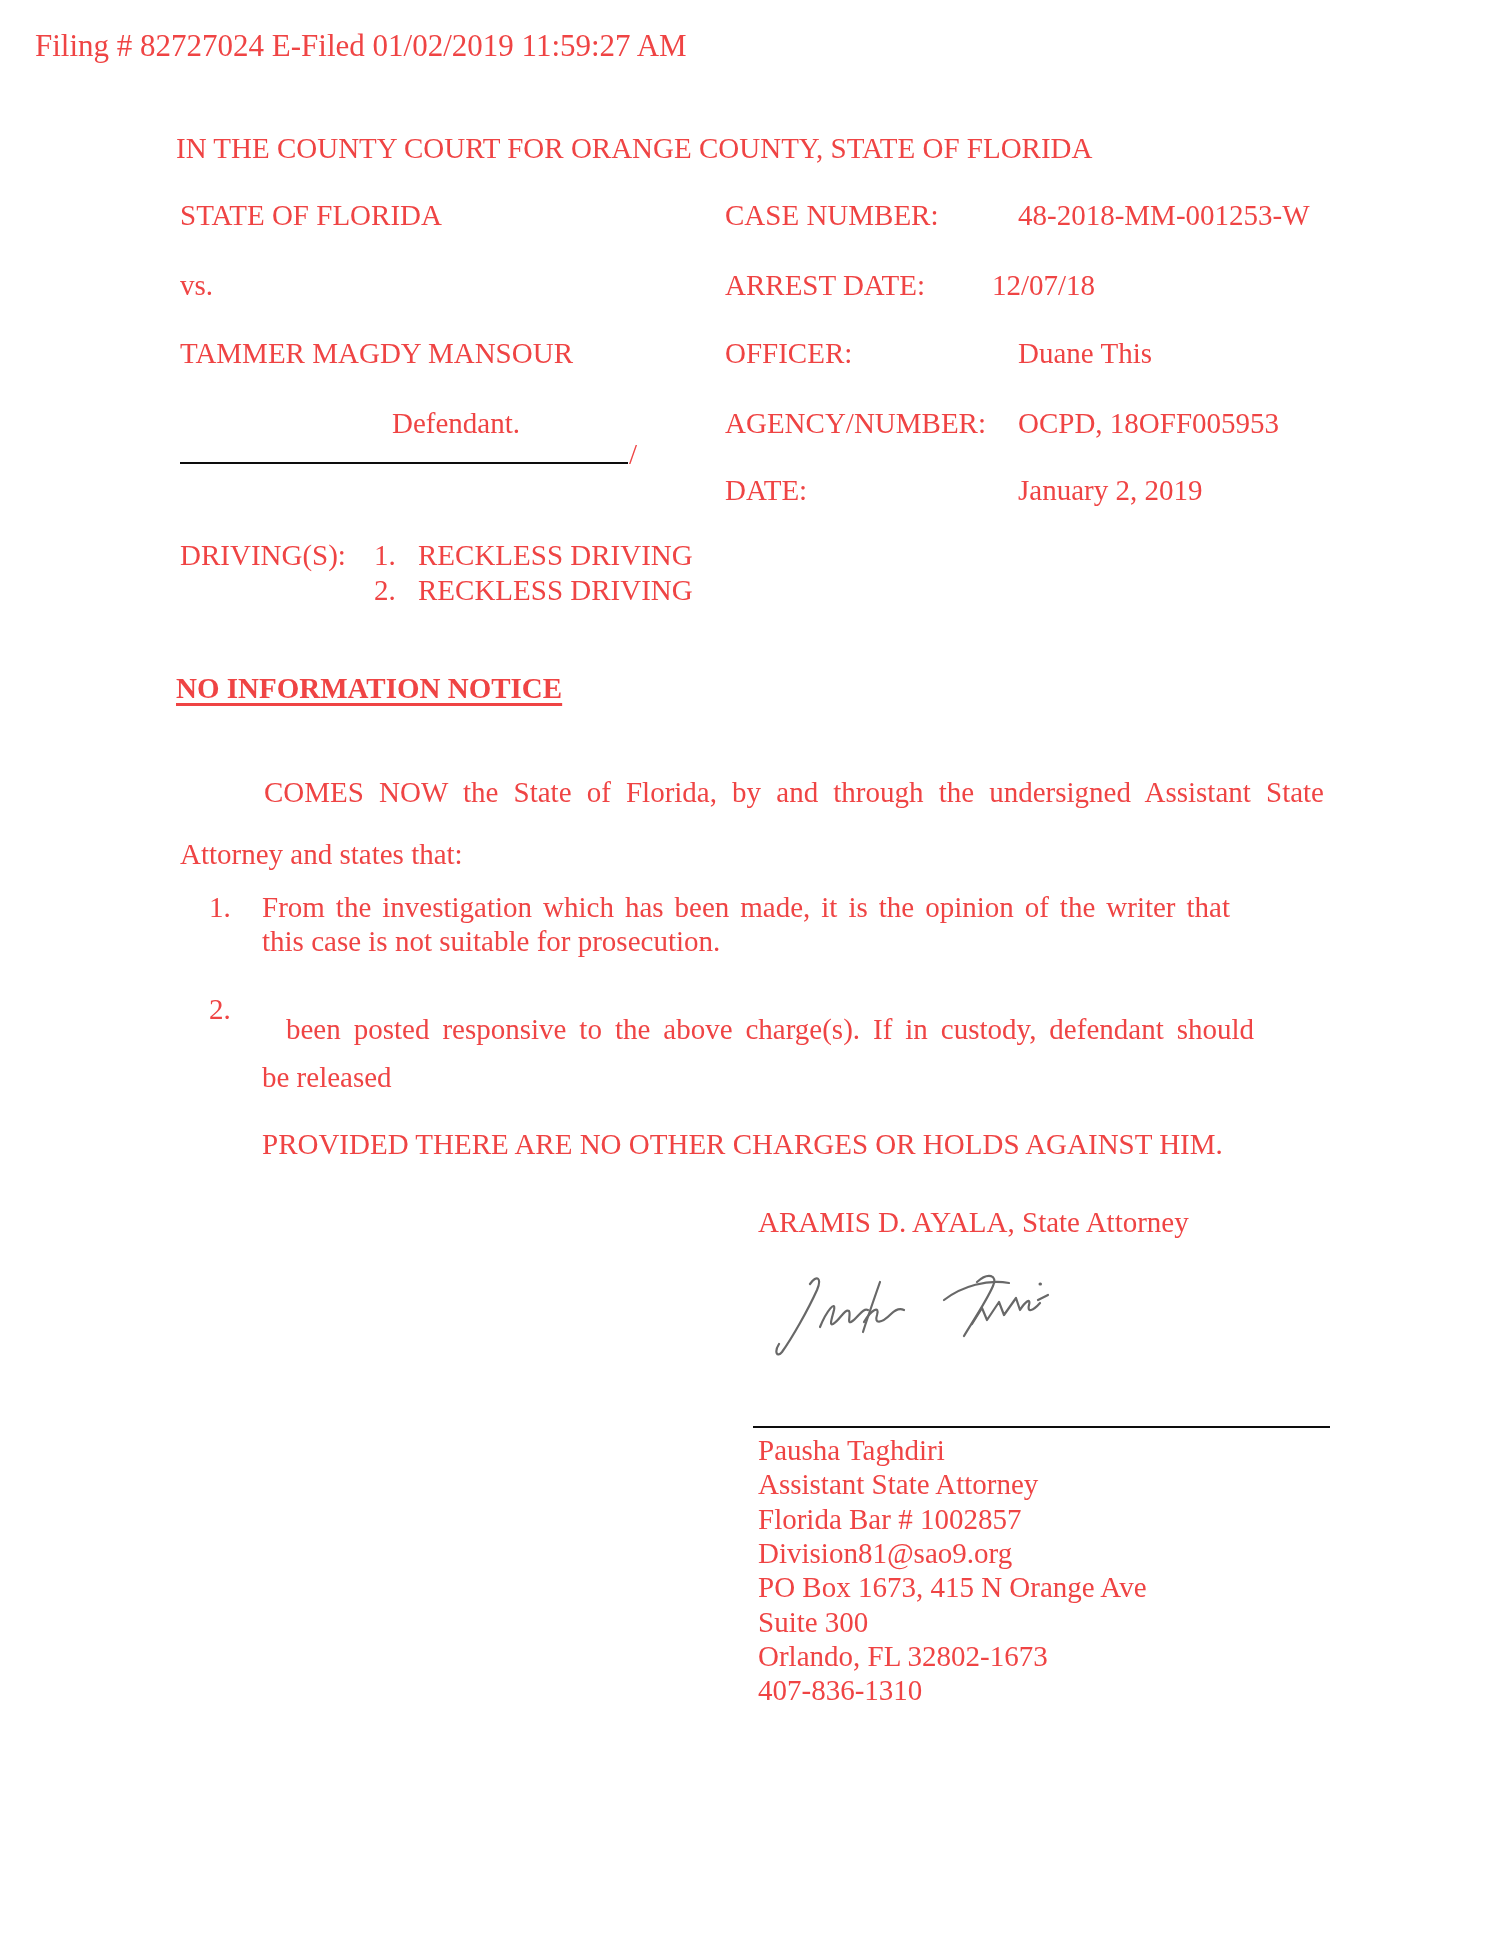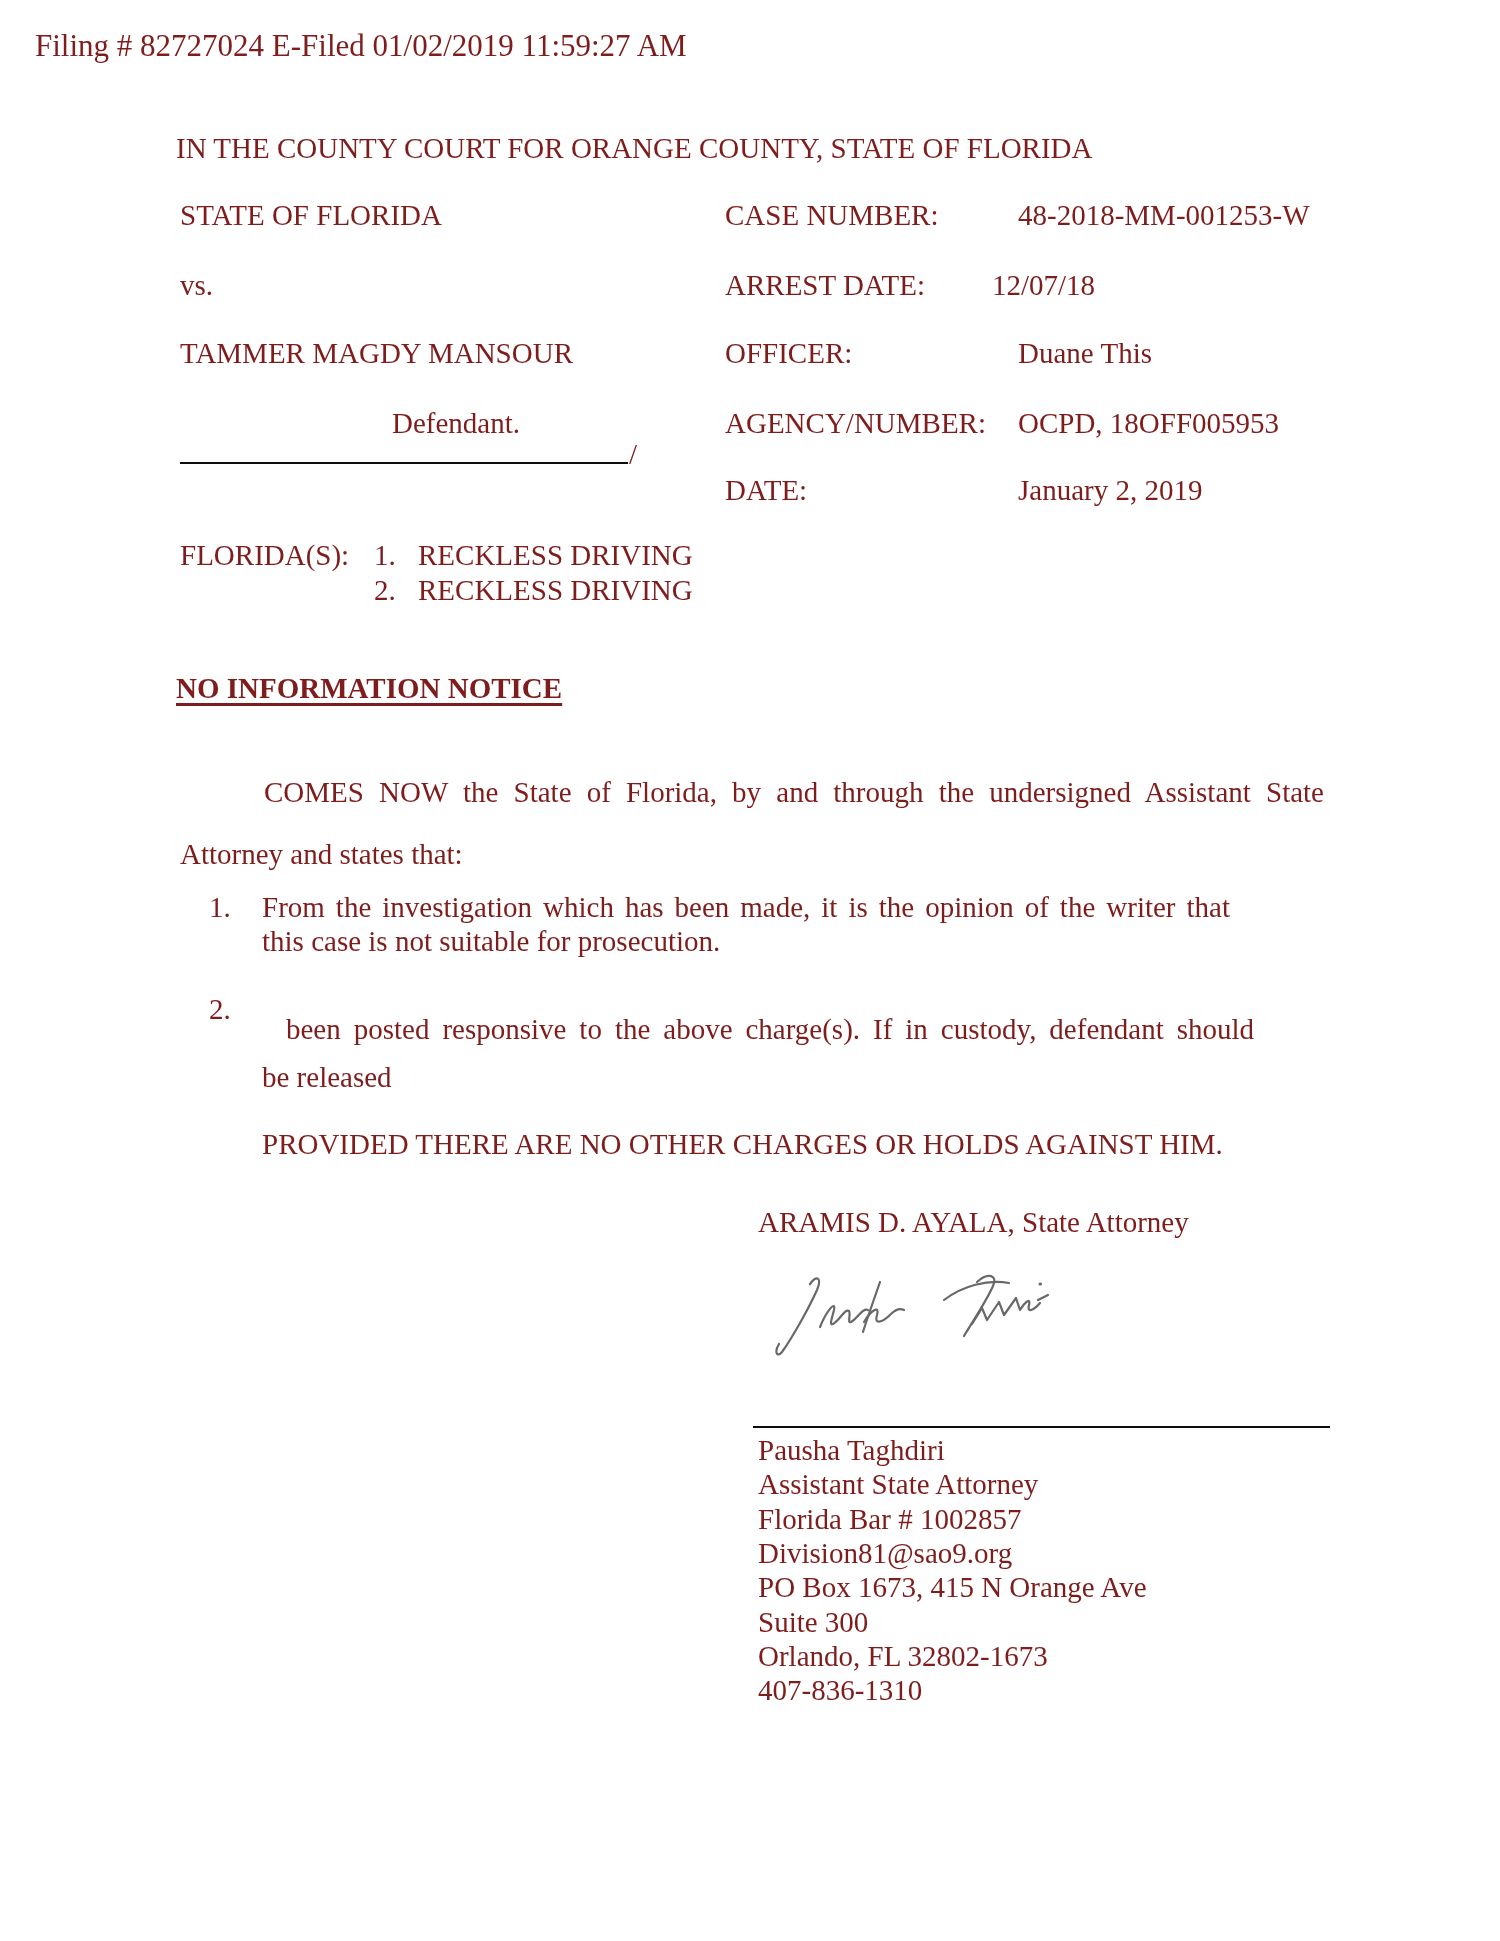--- a/index.html
+++ b/index.html
@@ -9,21 +9,21 @@
     background:#ffffff;
     font-family:"Liberation Serif","DejaVu Serif",serif;
     color:#0d0d0d;
     overflow:hidden;
   }
   .t{
     position:absolute;
     font-size:29px;
     line-height:1.15;
     white-space:pre;
-    color:#7f1d1d;
+    color:#ef4444;
   }
   .stamp{font-size:31px;}
   .center{text-align:left;white-space:normal;}
   .just{
     white-space:normal;
     text-align:justify;
     text-align-last:justify;
   }
   .notice{
     font-weight:700;
@@ -58,21 +58,21 @@
   <div class="t" style="left:725px;top:337px;">OFFICER:</div>
   <div class="t" style="left:725px;top:407px;">AGENCY/NUMBER:</div>
   <div class="t" style="left:725px;top:474px;">DATE:</div>
 
   <div class="t" style="left:1018px;top:199px;">48-2018-MM-001253-W</div>
   <div class="t" style="left:992px;top:269px;font-family:Liberation Serif, serif;">12/07/18</div>
   <div class="t" style="left:1018px;top:337px;">Duane This</div>
   <div class="t" style="left:1018px;top:407px;">OCPD, 18OFF005953</div>
   <div class="t" style="left:1018px;top:474px;">January 2, 2019</div>
 
-  <div class="t" style="left:180px;top:539px;">FLORIDA(S):</div>
+  <div class="t" style="left:180px;top:539px;">DRIVING(S):</div>
   <div class="t" style="left:374px;top:539px;">1.</div>
   <div class="t" style="left:418px;top:539px;">RECKLESS DRIVING</div>
   <div class="t" style="left:374px;top:574px;">2.</div>
   <div class="t" style="left:418px;top:574px;">RECKLESS DRIVING</div>
 
   <div class="t center" style="left:176px;top:672px;width:1148px;">
     <span class="notice">NO INFORMATION NOTICE</span>
   </div>
 
   <div class="t just" style="left:180px;top:776px;width:1144px;text-indent:84px;">COMES NOW the State of Florida, by and through the undersigned Assistant State</div>

